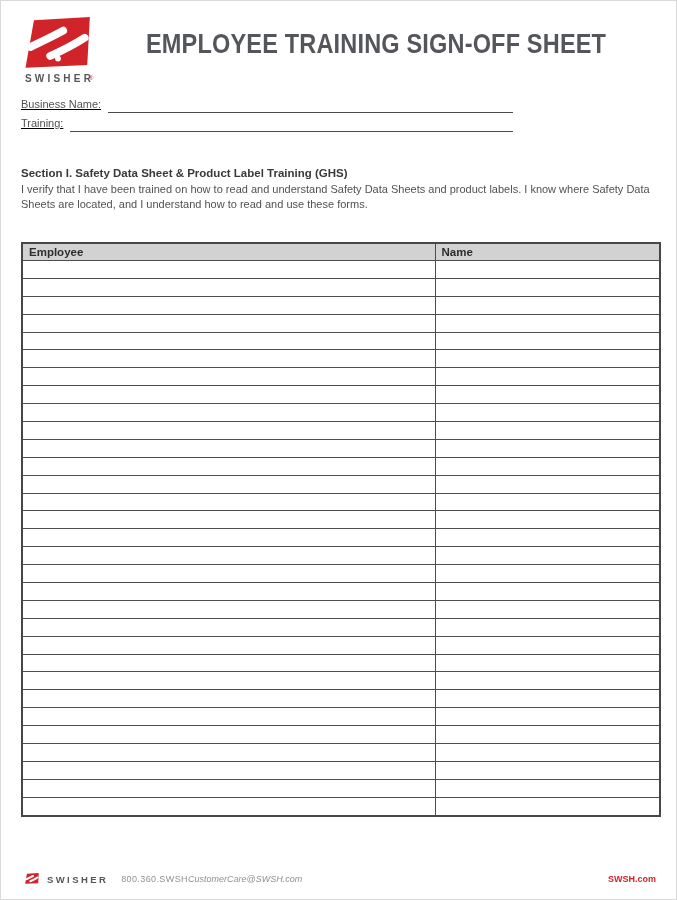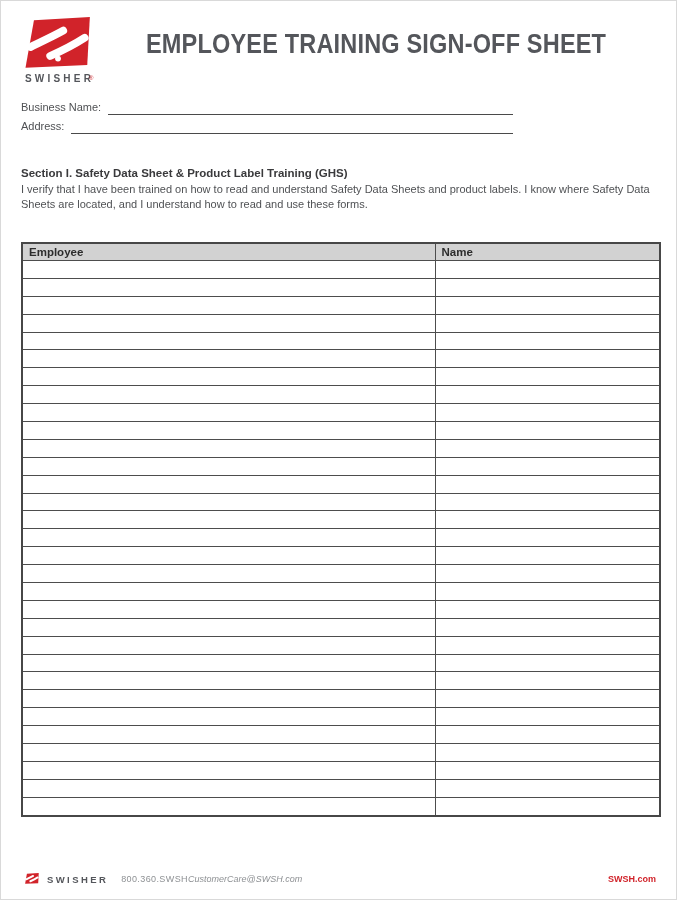--- a/index.html
+++ b/index.html
@@ -23,21 +23,21 @@
   }
   .title {
     position:absolute; left:145px; top:27px;
     font-size:28px; font-weight:bold; color:#54565b;
     transform:scaleX(0.84); transform-origin:left top;
     white-space:nowrap; letter-spacing:0.2px;
   }
 
   
   .fields { position:absolute; left:20px; top:97px; width:492px; }
-  .field-row { display:flex; align-items:center; height:18.8px; }
+  .field-row { display:flex; align-items:flex-start; height:18.8px;text-decoration:underline; }
   .field-label {
     font-size:11px; color:#4f5154; white-space:nowrap;
     padding-right:7px; padding-bottom:1px;
   }
   .field-line { flex:1; border-bottom:1.4px solid #4a4a4a; height:14px; }
 
   
   .section { position:absolute; left:20px; top:166px; width:638px; }
   .section-heading { font-size:11.5px; font-weight:bold; color:#3a3a3c; margin:0 0 3px 0; }
   .section-body { font-size:11px; color:#4f5154; line-height:1.38; margin:0; }
@@ -86,21 +86,21 @@
 </div>
 
 <div class="title">EMPLOYEE TRAINING SIGN-OFF SHEET</div>
 
 <div class="fields">
   <div class="field-row">
     <span class="field-label">Business Name:</span>
     <span class="field-line"></span>
   </div>
   <div class="field-row">
-    <span class="field-label">Address:</span>
+    <span class="field-label">Training:</span>
     <span class="field-line"></span>
   </div>
 </div>
 
 <div class="section">
   <p class="section-heading">Section I. Safety Data Sheet &amp; Product Label Training (GHS)</p>
   <p class="section-body">I verify that I have been trained on how to read and understand Safety Data Sheets and product labels. I know where Safety Data Sheets are located, and I understand how to read and use these forms.</p>
 </div>
 
 <div class="signoff">

